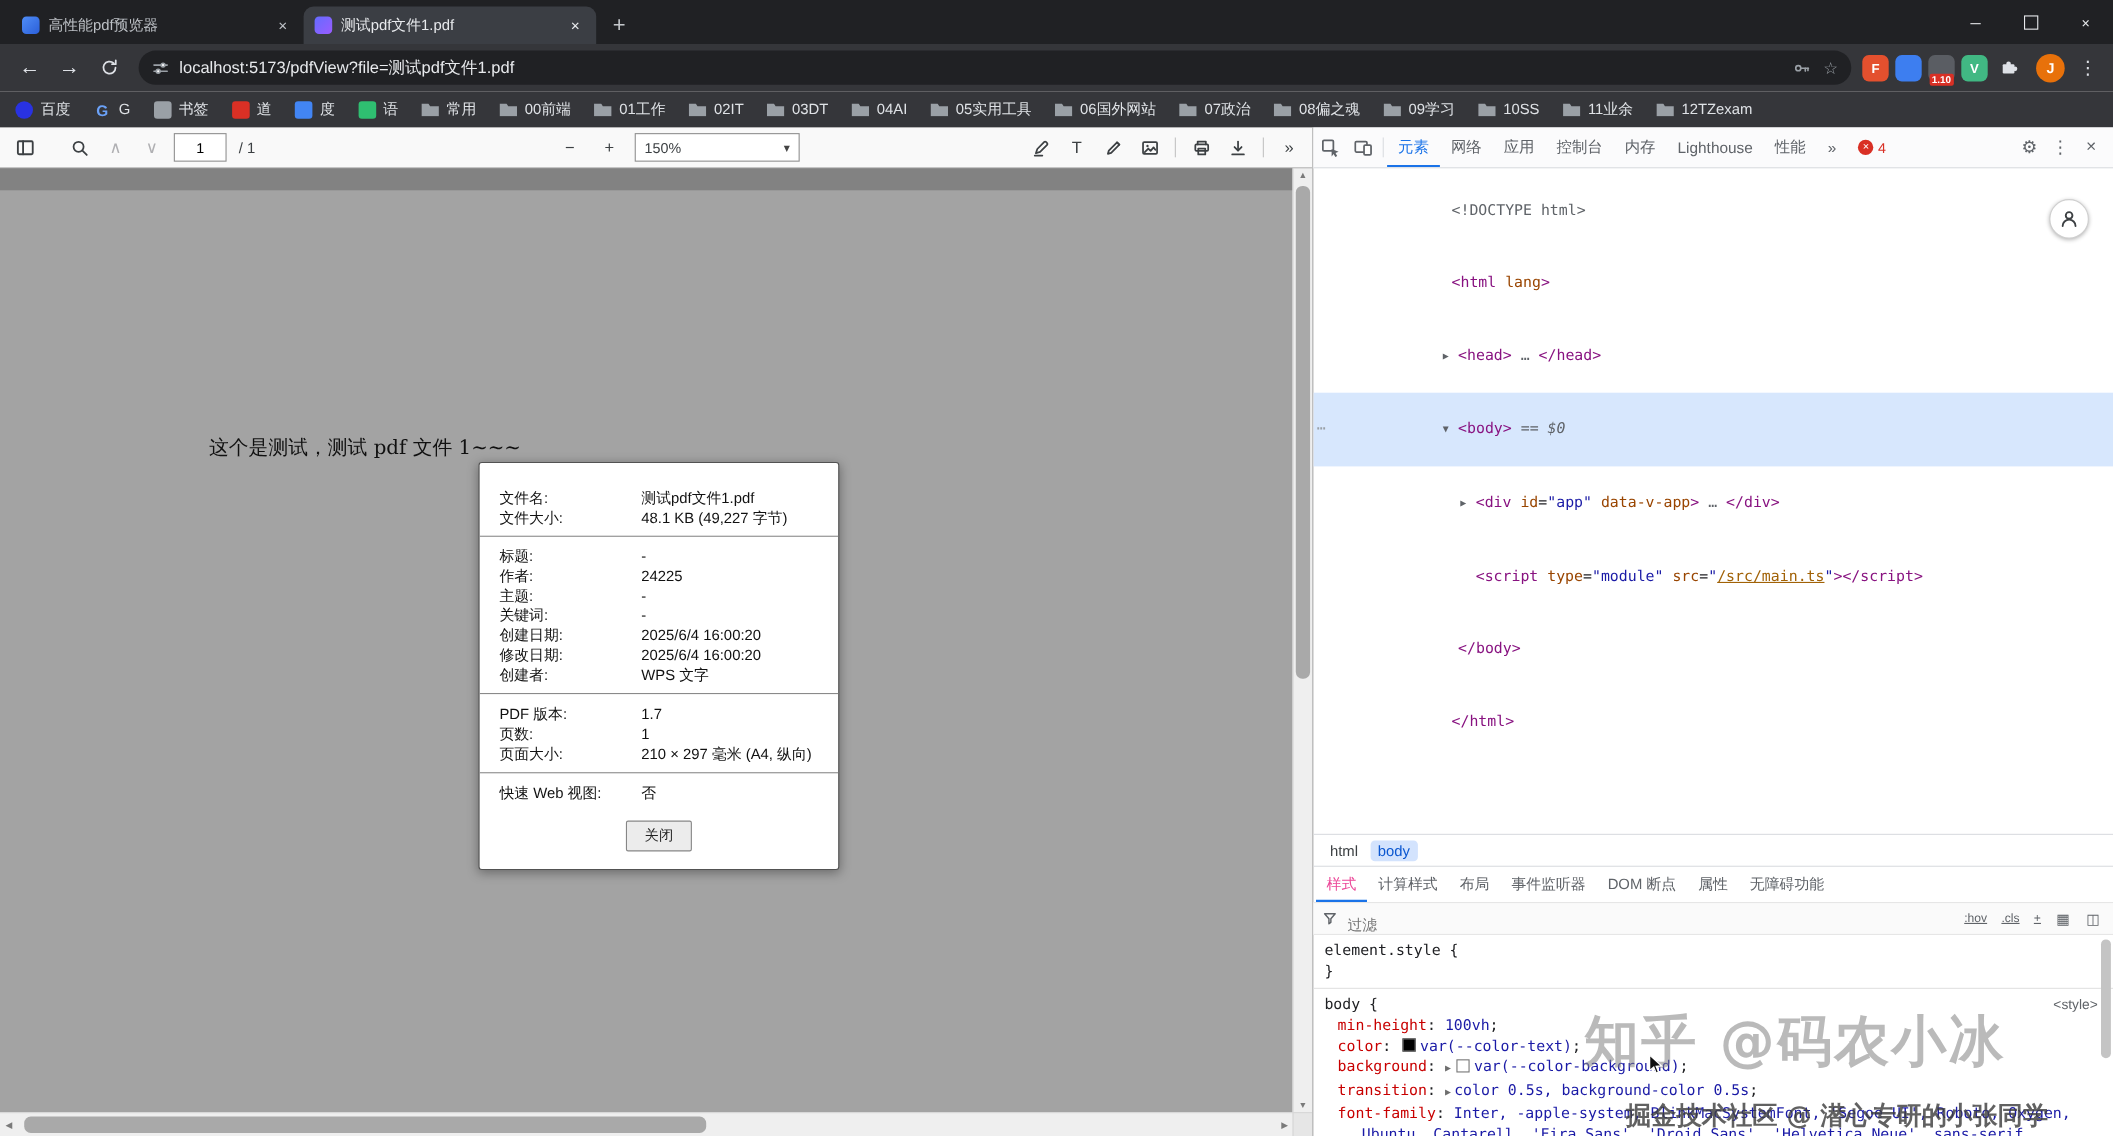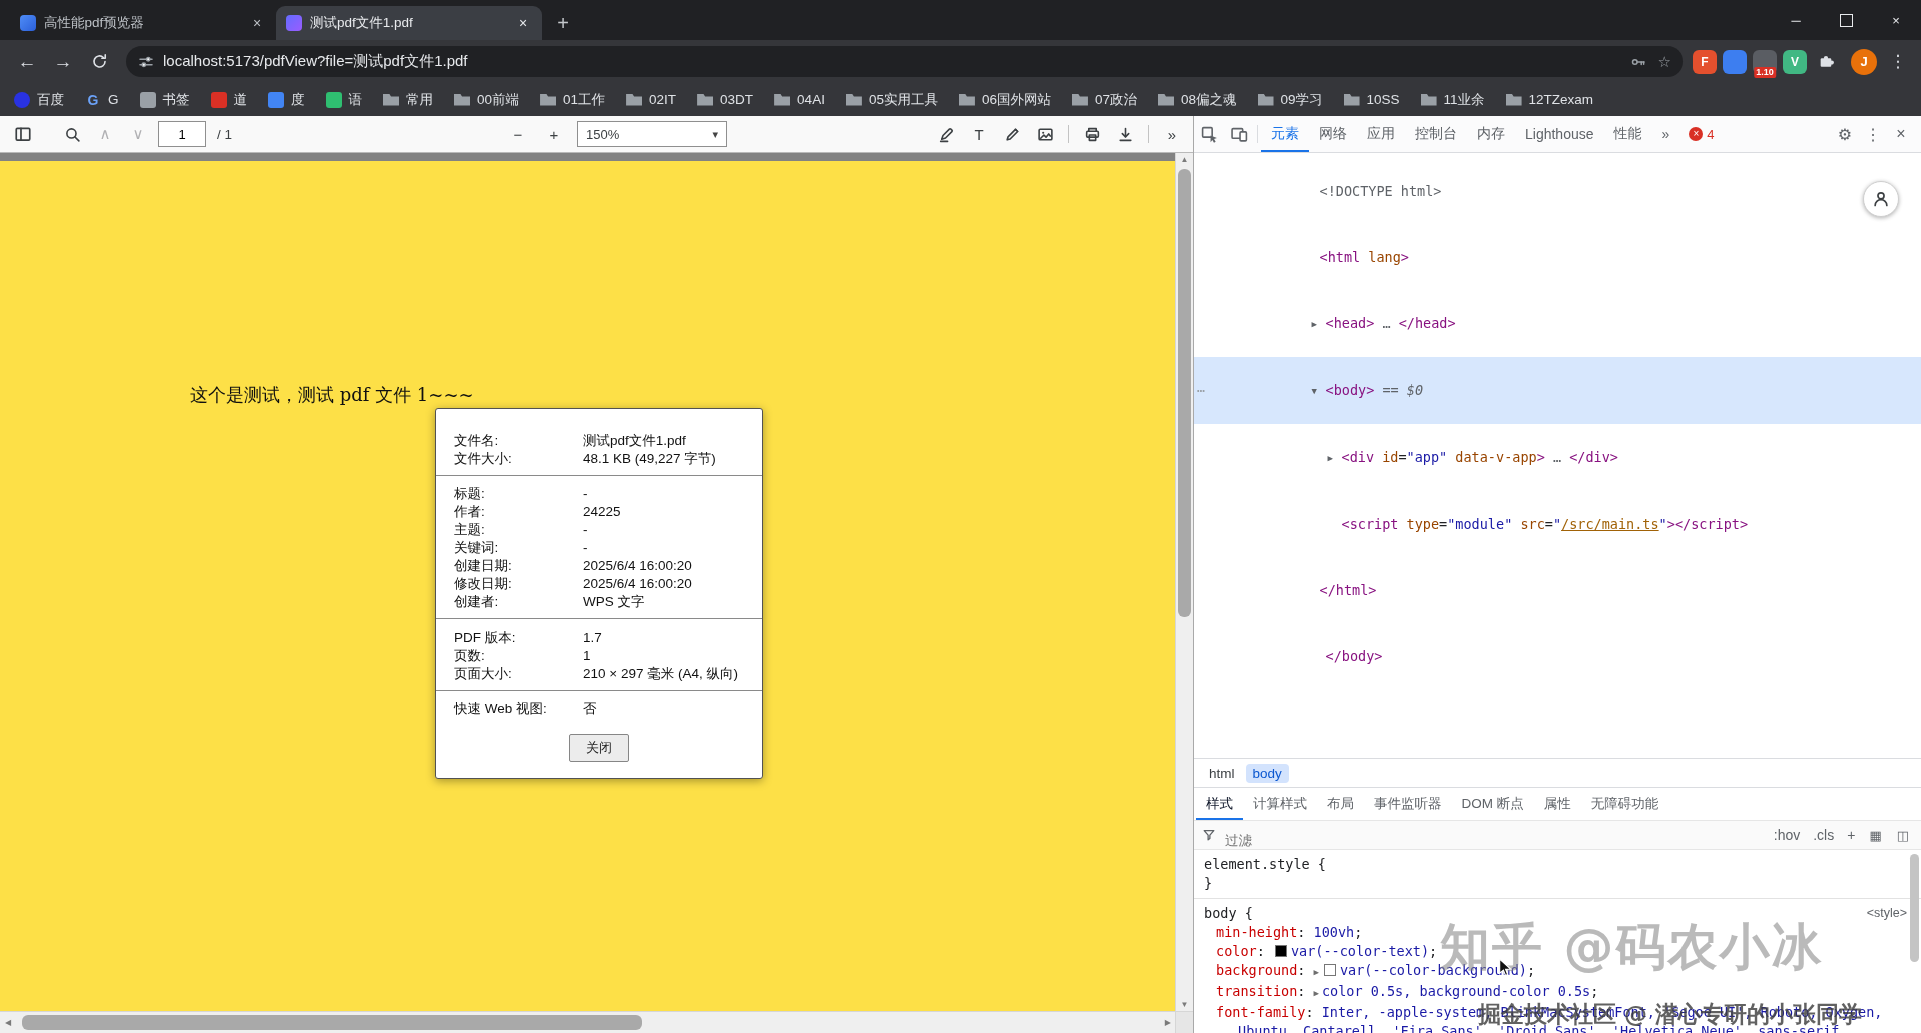--- a/index.html
+++ b/index.html
@@ -80,21 +80,21 @@
   .page-total{font-size:13.5px;margin-left:4px;}
   .vt-center{position:absolute;left:505px;top:0;height:100%;display:flex;align-items:center;gap:10px;}
   .zoom-select{width:132px;height:24px;border:1px solid #8f8f8f;background:#fff;font-size:13px;display:flex;
                align-items:center;justify-content:space-between;padding:0 8px;}
   .caret{font-size:11px;color:#444;}
   .vt-right{margin-left:auto;display:flex;align-items:center;gap:7px;padding-right:8px;}
   .vdiv{width:1px;height:18px;background:#c3c3c3;margin:0 3px;}
 
   
   .viewer-body{position:absolute;top:37px;left:0;right:17px;bottom:21px;background:#828282;overflow:hidden;}
-  .pdf-page{position:absolute;top:8px;left:0;width:100%;height:calc(100% - 8px);background:#fde047;}
+  .pdf-page{position:absolute;top:20px;left:0;width:100%;height:calc(100% - 8px);background:#a3a3a3;}
   .pdf-text{position:absolute;left:190px;top:222px;font-family:"DejaVu Serif","Liberation Serif",serif;
             font-size:18px;color:#101010;}
 
   
   .dialog{position:absolute;left:435px;top:247px;width:326px;background:#fff;border:1px solid #525252;
           border-radius:3px;box-shadow:0 2px 10px rgba(0,0,0,.35);padding:22px 0 16px;font-size:13.5px;color:#111;}
   .drow{display:flex;padding:1.5px 18px;line-height:15px;}
   .drow.sep-after{border-bottom:1px solid #8a8a8a;padding-bottom:9px;margin-bottom:9px;}
   .dlabel{width:129px;flex:0 0 129px;}
   .dval{flex:1;}
@@ -149,26 +149,26 @@
             justify-content:center;color:#3c4043;}
 
   .breadcrumb{height:28px;flex:0 0 28px;border-top:1px solid #dadce0;display:flex;align-items:center;padding:0 8px;
               font-size:13.5px;color:#3c4043;gap:4px;}
   .crumb{padding:2px 7px;border-radius:4px;}
   .crumb.selected{background:#d3e3fd;color:#0b57d0;}
 
   .styles-tabs{height:32px;flex:0 0 32px;border-top:1px solid #dadce0;display:flex;align-items:center;
                color:#5f6368;font-size:13.5px;padding:0 2px;}
   .styles-tab{padding:0 10px;height:100%;display:flex;align-items:center;white-space:nowrap;}
-  .styles-tab.active{color:#0f172a;box-shadow:inset 0 -2px 0 #1a73e8;}
+  .styles-tab.active{color:#ec4899;box-shadow:inset 0 -2px 0 #1a73e8;}
 
   .filter-row{height:28px;flex:0 0 28px;border-top:1px solid #e6e6e6;border-bottom:1px solid #e6e6e6;background:#fafafa;
               display:flex;align-items:center;padding:0 8px;gap:7px;color:#5f6368;}
   .filter-input{flex:1;border:none;outline:none;background:transparent;font-size:13.5px;color:#333;min-width:0;margin-top:11px;}
-  .state{font-size:14px;padding:0 3px;}
+  .state{font-size:11px;padding:0 3px;text-decoration:underline;}
   .state-ic{font-size:13px;padding:0 4px;}
 
   .styles-body{flex:1;overflow:hidden;position:relative;font-family:"DejaVu Sans Mono","Liberation Mono",monospace;
                font-size:13.5px;line-height:19px;color:#202124;padding-top:5px;}
   .style-line{padding-left:10px;white-space:pre-wrap;}
   .rule-sep{border-top:1px solid #e2e2e2;margin:5px 0;}
   .rule-head{display:flex;justify-content:space-between;padding:0 14px 0 10px;}
   .rule-source{color:#5f6368;font-size:12.5px;font-family:"Liberation Sans",sans-serif;}
   .style-prop{padding-left:44px;text-indent:-22px;white-space:pre-wrap;}
   .st-thumb{position:absolute;right:2px;top:4px;width:9px;height:108px;background:#c4c4c4;border-radius:5px;}
@@ -599,26 +599,26 @@
           </div>
 
           <div class="tree-line ind2">
             <span class="gutter"></span><span class="tree-arrow">▶</span><span><span class="tk-tag">&lt;div</span><span class="tk-attr"> id</span><span class="tk-pun">=</span><span class="tk-val">"app"</span><span class="tk-attr"> data-v-app</span><span class="tk-tag">&gt;</span><span class="tk-dim"> … </span><span class="tk-tag">&lt;/div&gt;</span></span>
           </div>
 
           <div class="tree-line ind2">
             <span class="gutter"></span><span class="tree-arrow"></span><span><span class="tk-tag">&lt;script</span><span class="tk-attr"> type</span><span class="tk-pun">=</span><span class="tk-val">"module"</span><span class="tk-attr"> src</span><span class="tk-pun">=</span><span class="tk-val">"</span><span class="tk-link">/src/main.ts</span><span class="tk-val">"</span><span class="tk-tag">&gt;</span><span class="tk-tag">&lt;/script&gt;</span></span>
           </div>
 
+          <div class="tree-line ind1">
+            <span class="gutter"></span><span class="tree-arrow"></span><span><span class="tk-tag">&lt;/body&gt;</span></span>
+          </div>
+
           <div class="tree-line ind0">
             <span class="gutter"></span><span class="tree-arrow"></span><span><span class="tk-tag">&lt;/html&gt;</span></span>
-          </div>
-
-          <div class="tree-line ind1">
-            <span class="gutter"></span><span class="tree-arrow"></span><span><span class="tk-tag">&lt;/body&gt;</span></span>
           </div>
         </div>
       <span class="a11y-fab">
         <svg class="ic" width="18" height="18" viewBox="0 0 16 16">
             <circle cx="8" cy="5.2" r="2.7"></circle>
             <path d="M2.8 13.8a5.2 5.2 0 0 1 10.4 0"></path>
           </svg>
       </span>
     </div>
 

